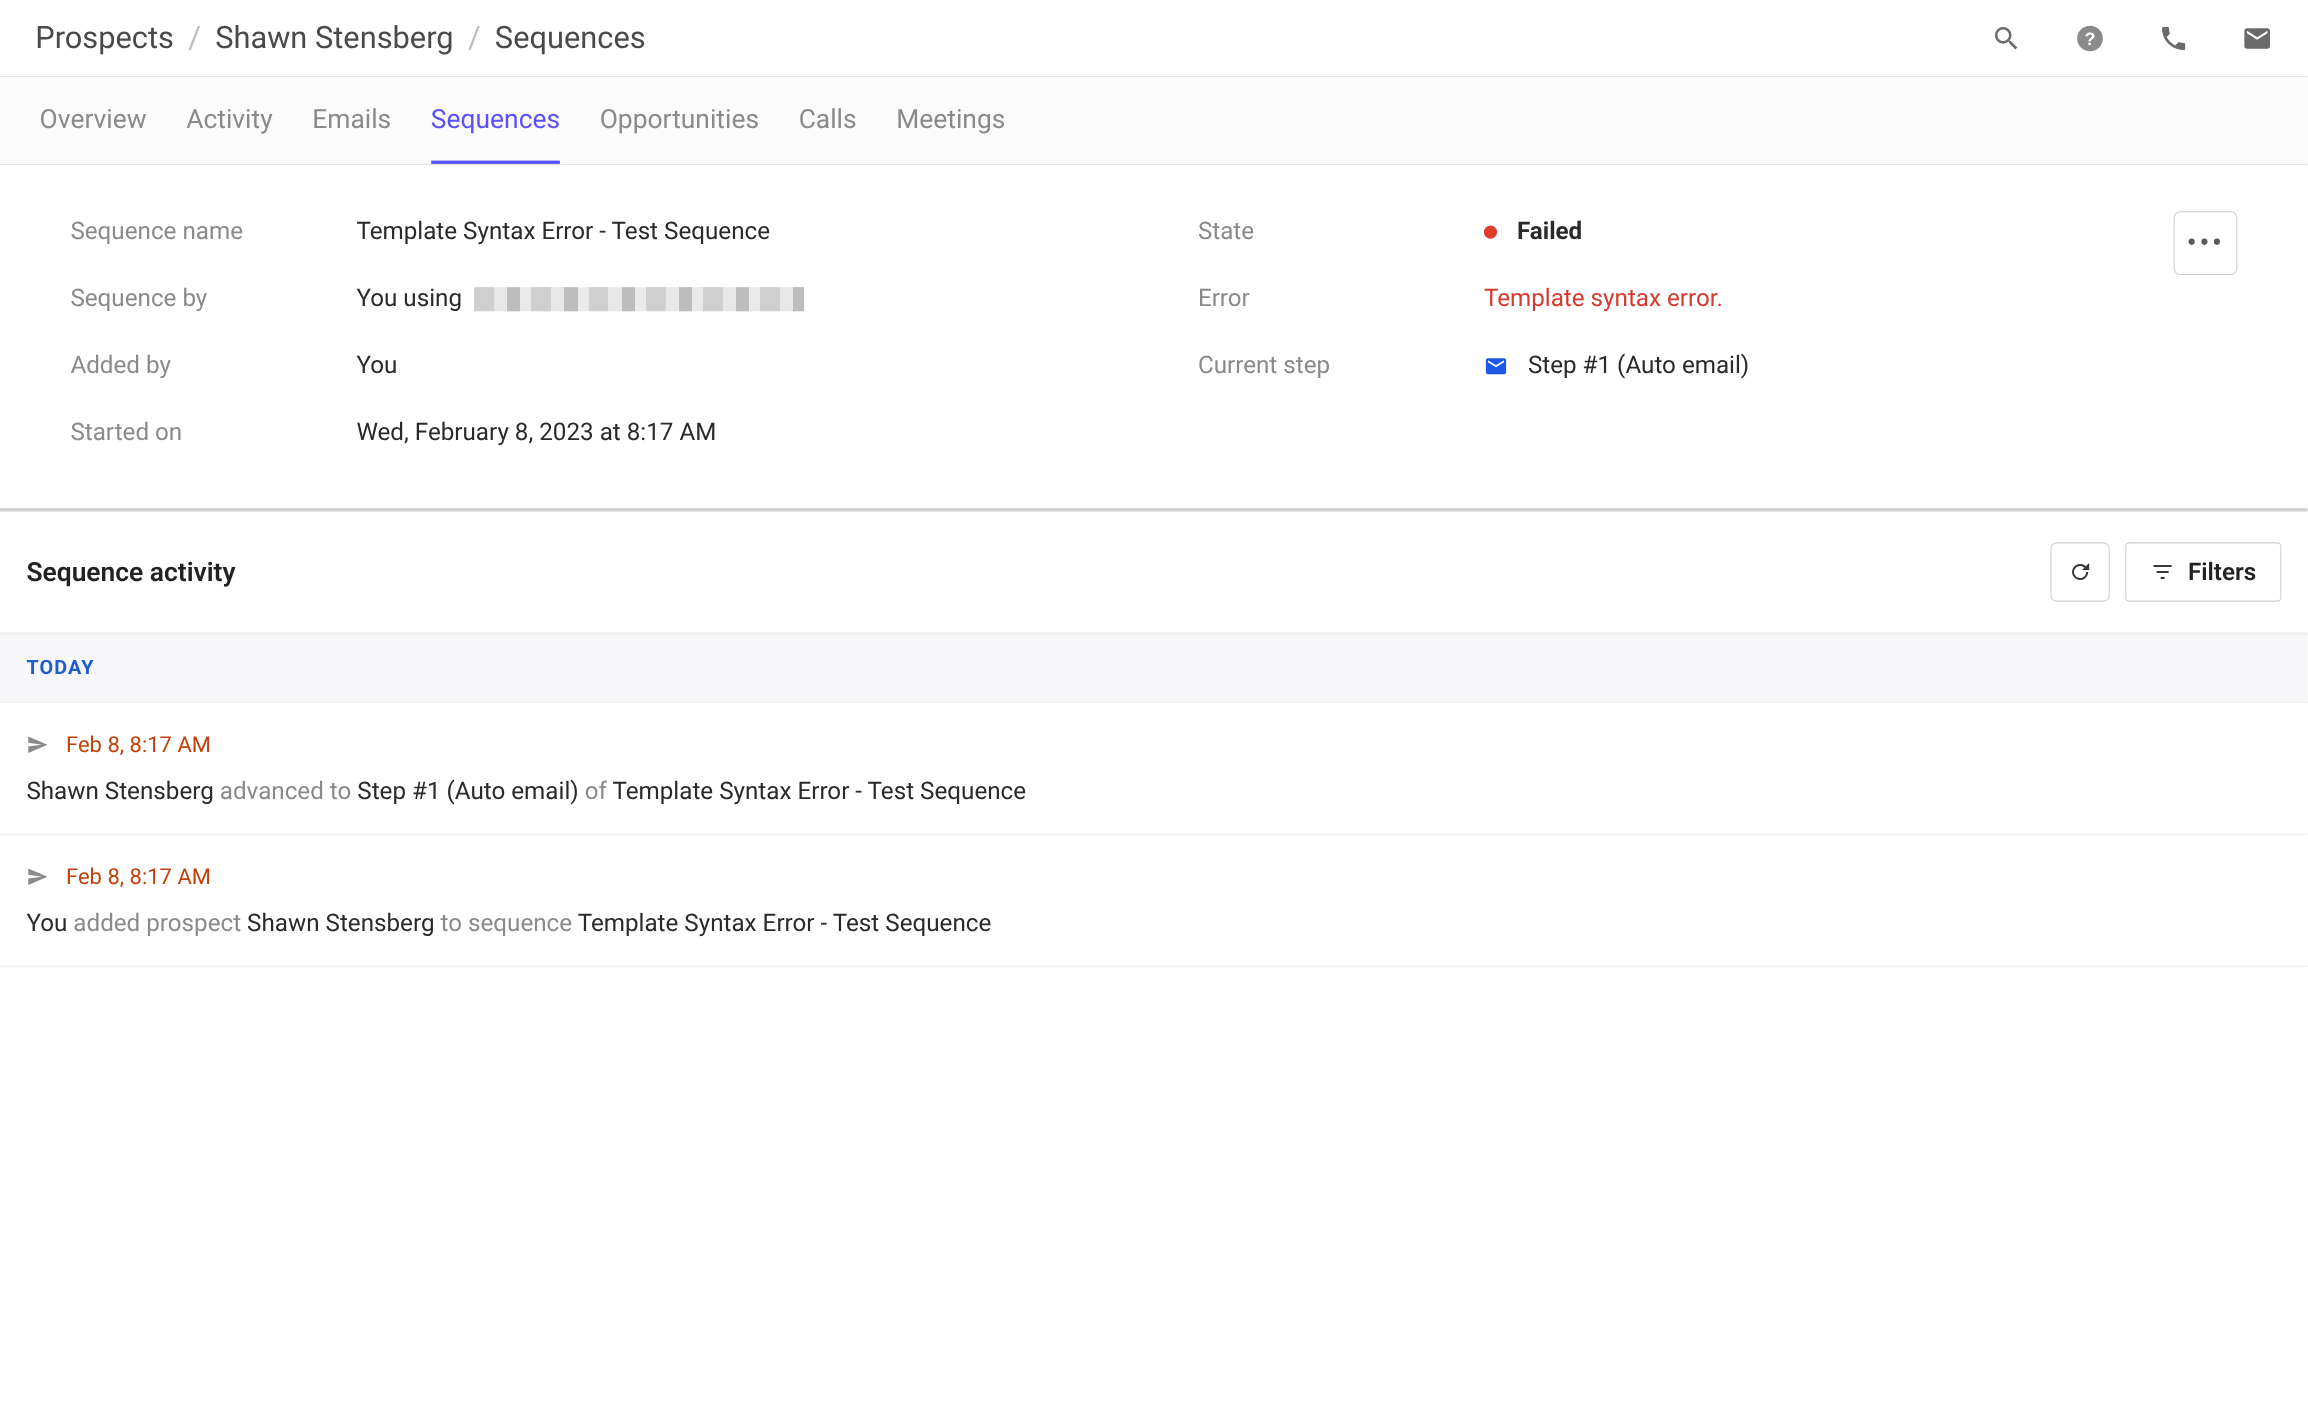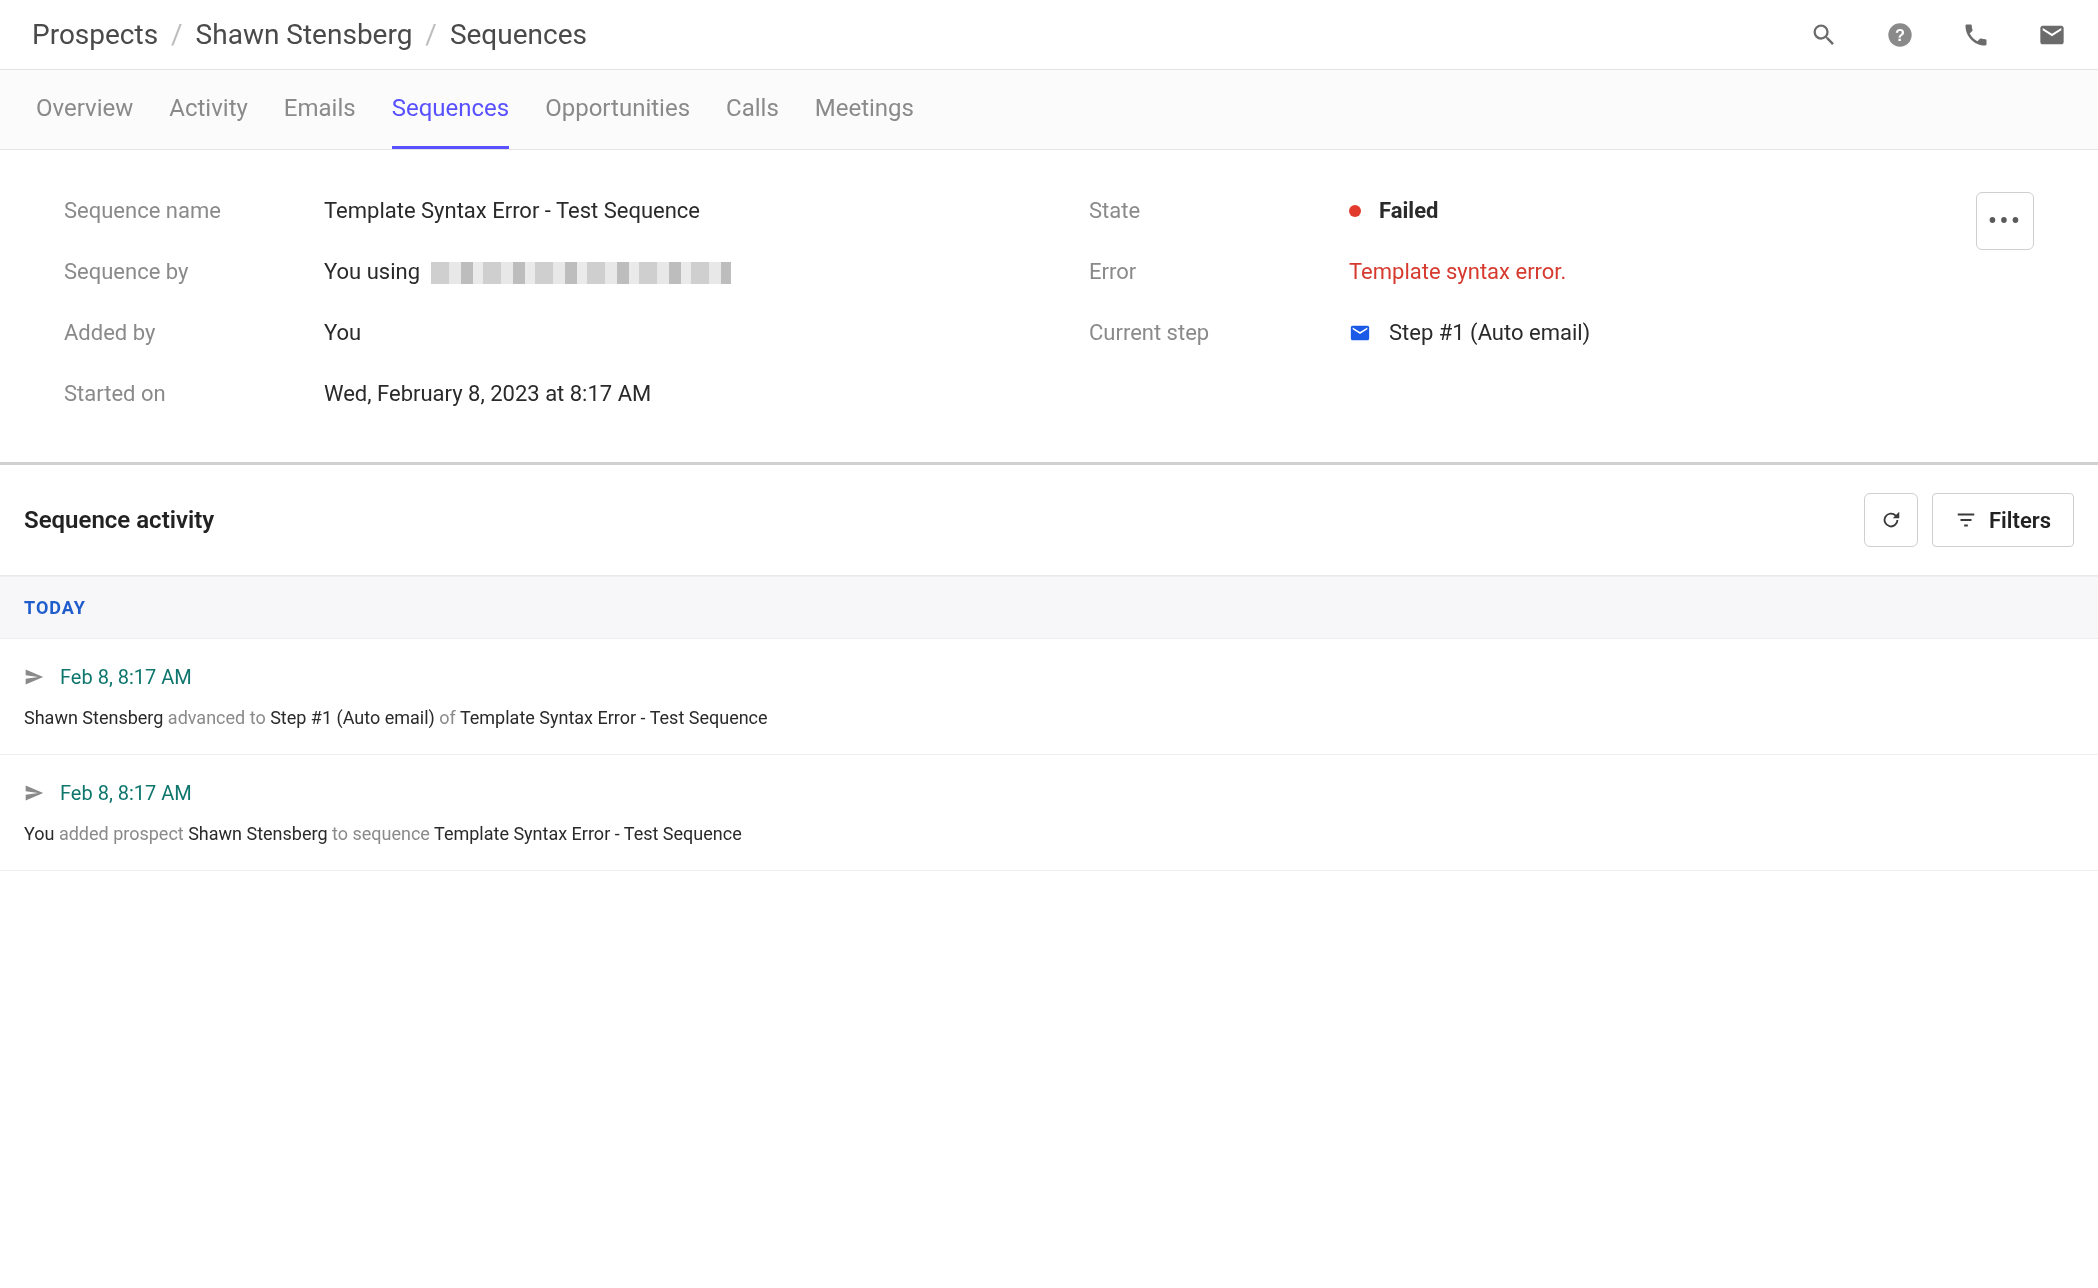--- a/index.html
+++ b/index.html
@@ -85,23 +85,23 @@
   }
   .filter-btn svg, .icon-square svg { width:22px; height:22px; fill:#3a3a3a; }
 
   .day-header {
     background:#f7f7f9; padding:20px 24px; border-top:1px solid #eee; border-bottom:1px solid #eee;
     font-size:18px; font-weight:700; color:#1f5dcc; letter-spacing:1px;
   }
   .event {
     padding:26px 24px; border-bottom:1px solid #eee;
   }
-  .event-meta { display:flex; align-items:center; gap:16px; color:#0f766e; font-size:20px; margin-bottom:18px;}
+  .event-meta { display:flex; align-items:center; gap:16px; color:#c2410c; font-size:20px; margin-bottom:18px;}
   .event-meta svg { width:20px; height:20px; fill:#8a8a8a; }
-  .event-text { font-size:18px; color:#8a8a8a; }
+  .event-text { font-size:22px; color:#8a8a8a; }
   .event-text .strong { color:#2a2a2a; }
 </style>
 </head>
 <body>
 
 <div class="header">
   <div class="breadcrumb">
     <span>Prospects</span>
     <span class="sep">/</span>
     <span>Shawn Stensberg</span>

